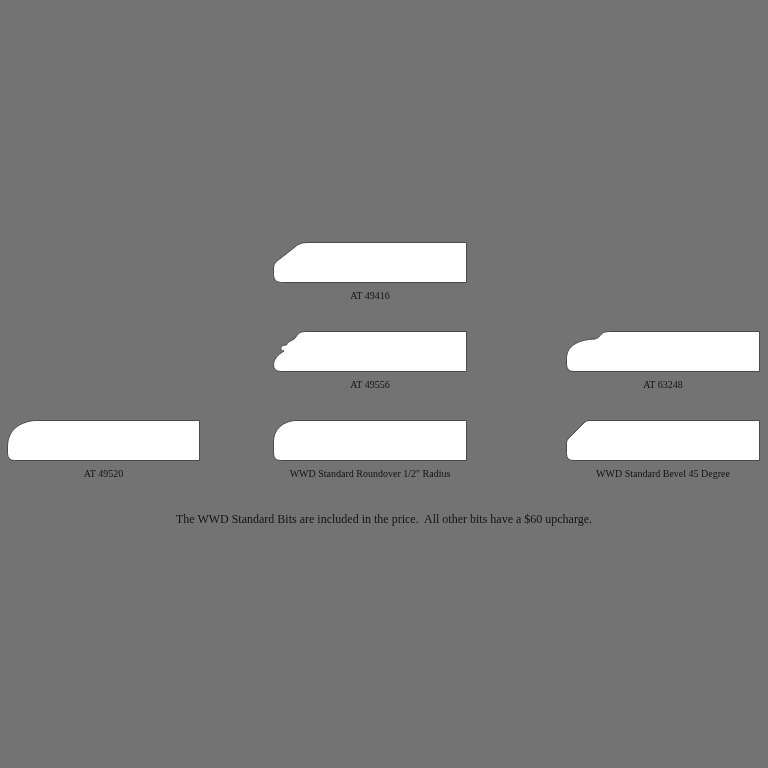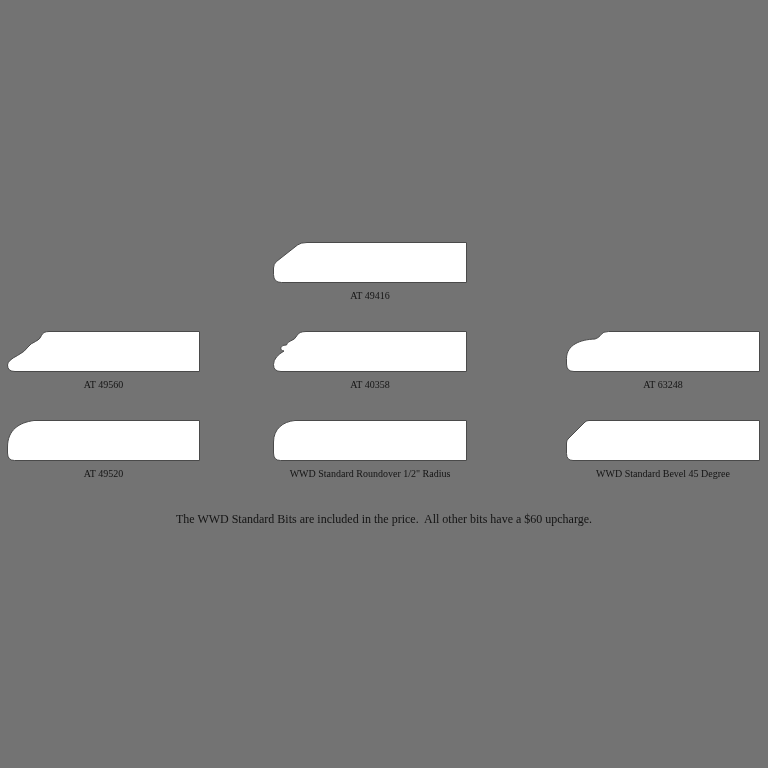--- a/index.html
+++ b/index.html
@@ -62,32 +62,26 @@
 
 <div class="canvas">
 
   <div class="figure f-49416">
     <svg width="194" height="41" viewBox="0 0 194 41">
       <path class="profile-path" d="M193.5 0.5 L34 0.5 Q27.5 0.5 24.5 3 L3.5 19.5 Q0.5 22 0.5 26 L0.5 32.5 Q0.5 40.5 8.5 40.5 L193.5 40.5 Z"></path>
     </svg>
     <span class="lbl">AT 49416</span>
   </div>
 
-  <div class="figure f-49560">
-    <svg width="193" height="41" viewBox="0 0 193 41">
-      <path class="profile-path" d="M192.5 0.5 L42 0.5 Q36 0.5 34.5 4.5 Q33 8.5 28.5 10.5 Q23.5 12.5 21 16 Q18 20.5 10.5 24.5 Q0.5 29.5 0.5 34 Q0.5 40.5 8 40.5 L192.5 40.5 Z"></path>
-    </svg>
-    <span class="lbl">AT 49560</span>
-  </div>
 
   <div class="figure f-49556">
     <svg width="194" height="41" viewBox="0 0 194 41">
       <path class="profile-path" d="M193.5 0.5 L33 0.5 Q26 0.5 24 4.5 Q22 8.5 17.5 10 Q13.5 11.5 13.5 14 Q9 13.5 8 16.5 Q7 19.5 11 20 Q6.5 22.5 3.5 26 Q0.5 29.5 0.5 33.5 Q0.5 40.5 8 40.5 L193.5 40.5 Z"></path>
     </svg>
-    <span class="lbl">AT 40358</span>
+    <span class="lbl">AT 49556</span>
   </div>
 
   <div class="figure f-49554">
     <svg width="194" height="41" viewBox="0 0 194 41">
       <path class="profile-path" d="M193.5 0.5 L42.5 0.5 Q37 0.5 35 3.5 Q33 7 29 8 C14 8.5 0.5 14 0.5 27.5 L0.5 33 Q0.5 40.5 8 40.5 L193.5 40.5 Z"></path>
     </svg>
     <span class="lbl">AT 63248</span>
   </div>
 
   <div class="figure f-49520">

